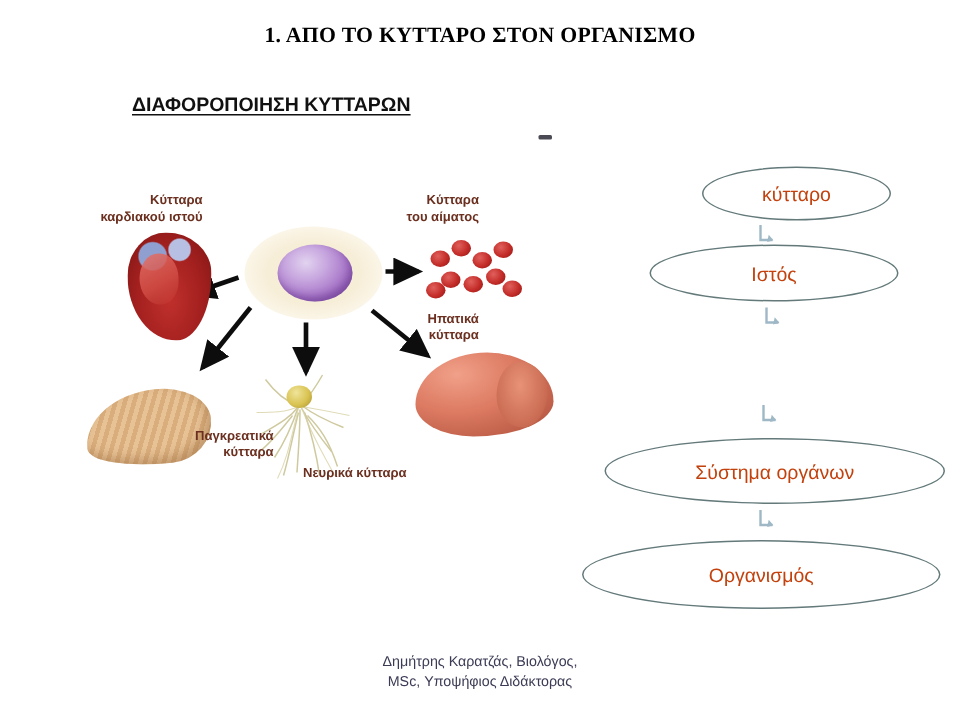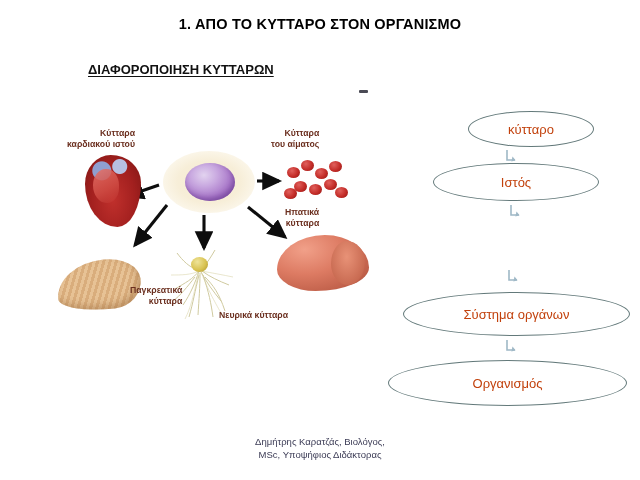--- a/index.html
+++ b/index.html
@@ -27,20 +27,21 @@
     position: absolute;
     left: 0;
     top: 16px;
     width: 640px;
     text-align: center;
     font-size: 14.5px;
     font-weight: bold;
     letter-spacing: .2px;
     color: #000000;
     white-space: nowrap;
+    font-family: Liberation Serif, serif;
   }
   .section-subtitle {
     position: absolute;
     left: 88px;
     top: 62px;
     font-size: 13px;
     font-weight: bold;
     color: #111111;
     text-decoration: underline;
     text-underline-offset: 2px;
@@ -83,21 +84,21 @@
     font-weight: bold;
     color: #6b2f1f;
     line-height: 1.22;
     text-align: right;
     white-space: nowrap;
   }
   .lbl-heart  { left: 22px;  top: 33px; }
   .lbl-blood  { left: 226px; top: 33px; }
   .lbl-liver  { left: 240px; top: 112px; }
   .lbl-pancr  { left: 85px;  top: 190px; }
-  .lbl-neuro  { left: 150px; top: 215px; padding-left: 24px; }
+  .lbl-neuro  { left: 133px; top: 215px; padding-left: 24px; }
 
   
   .stem-halo {
     position: absolute;
     left: 118px;
     top: 56px;
     width: 92px;
     height: 62px;
     border-radius: 50%;
     background: radial-gradient(ellipse at 50% 50%,

